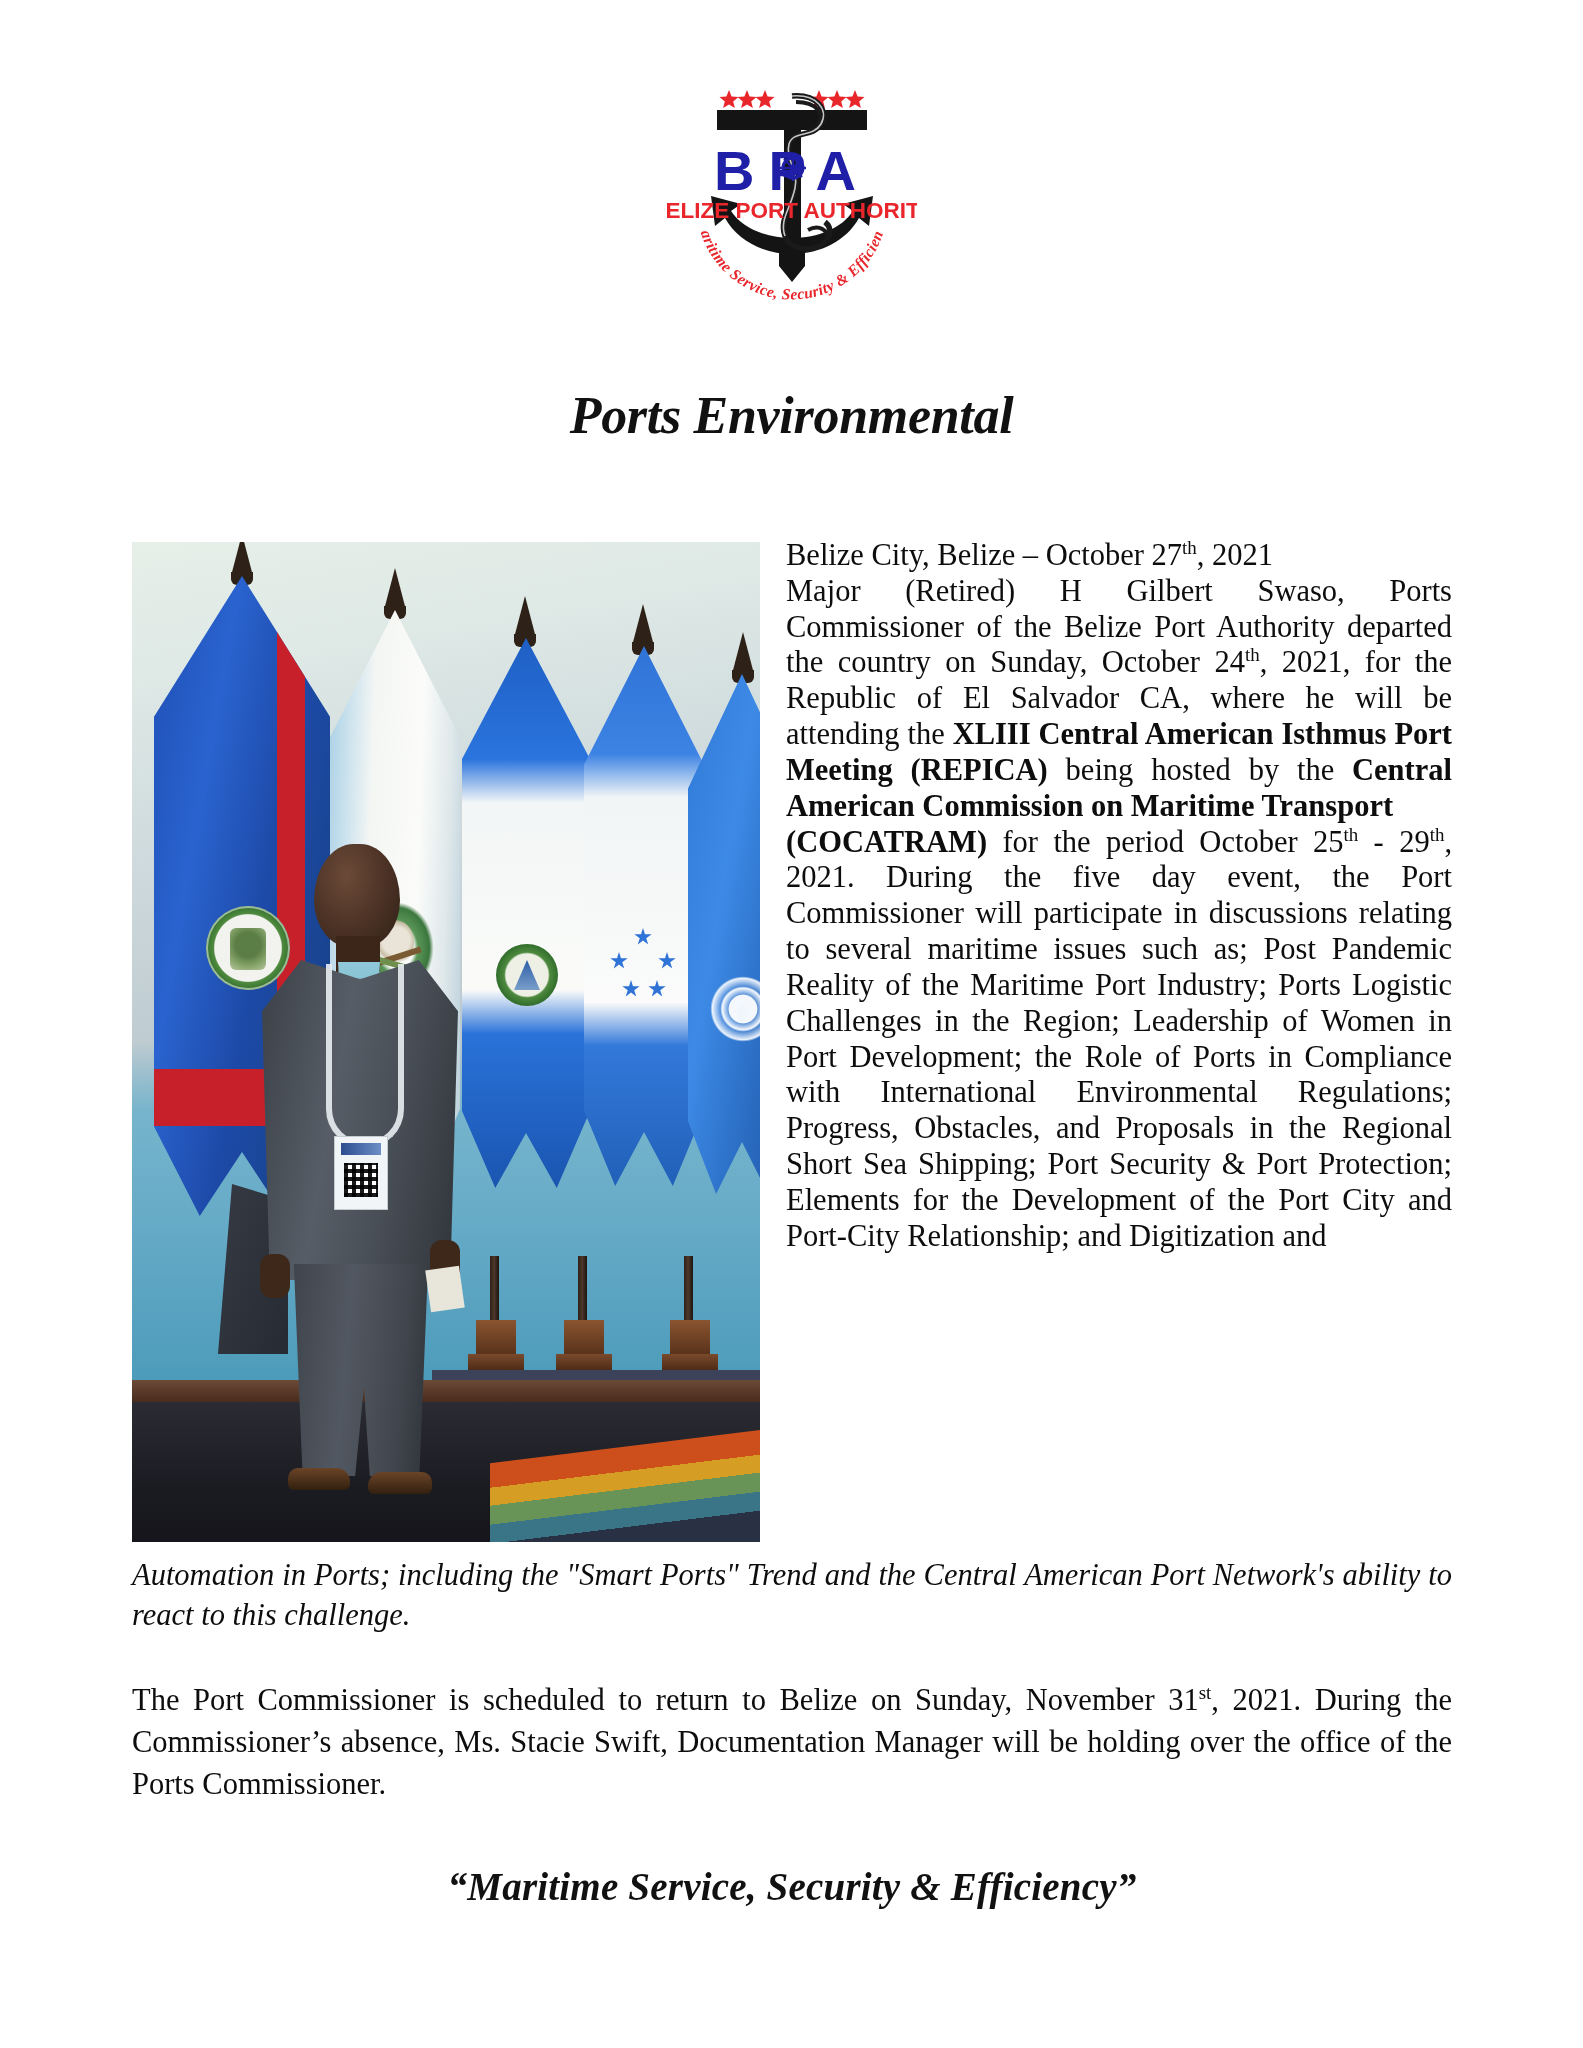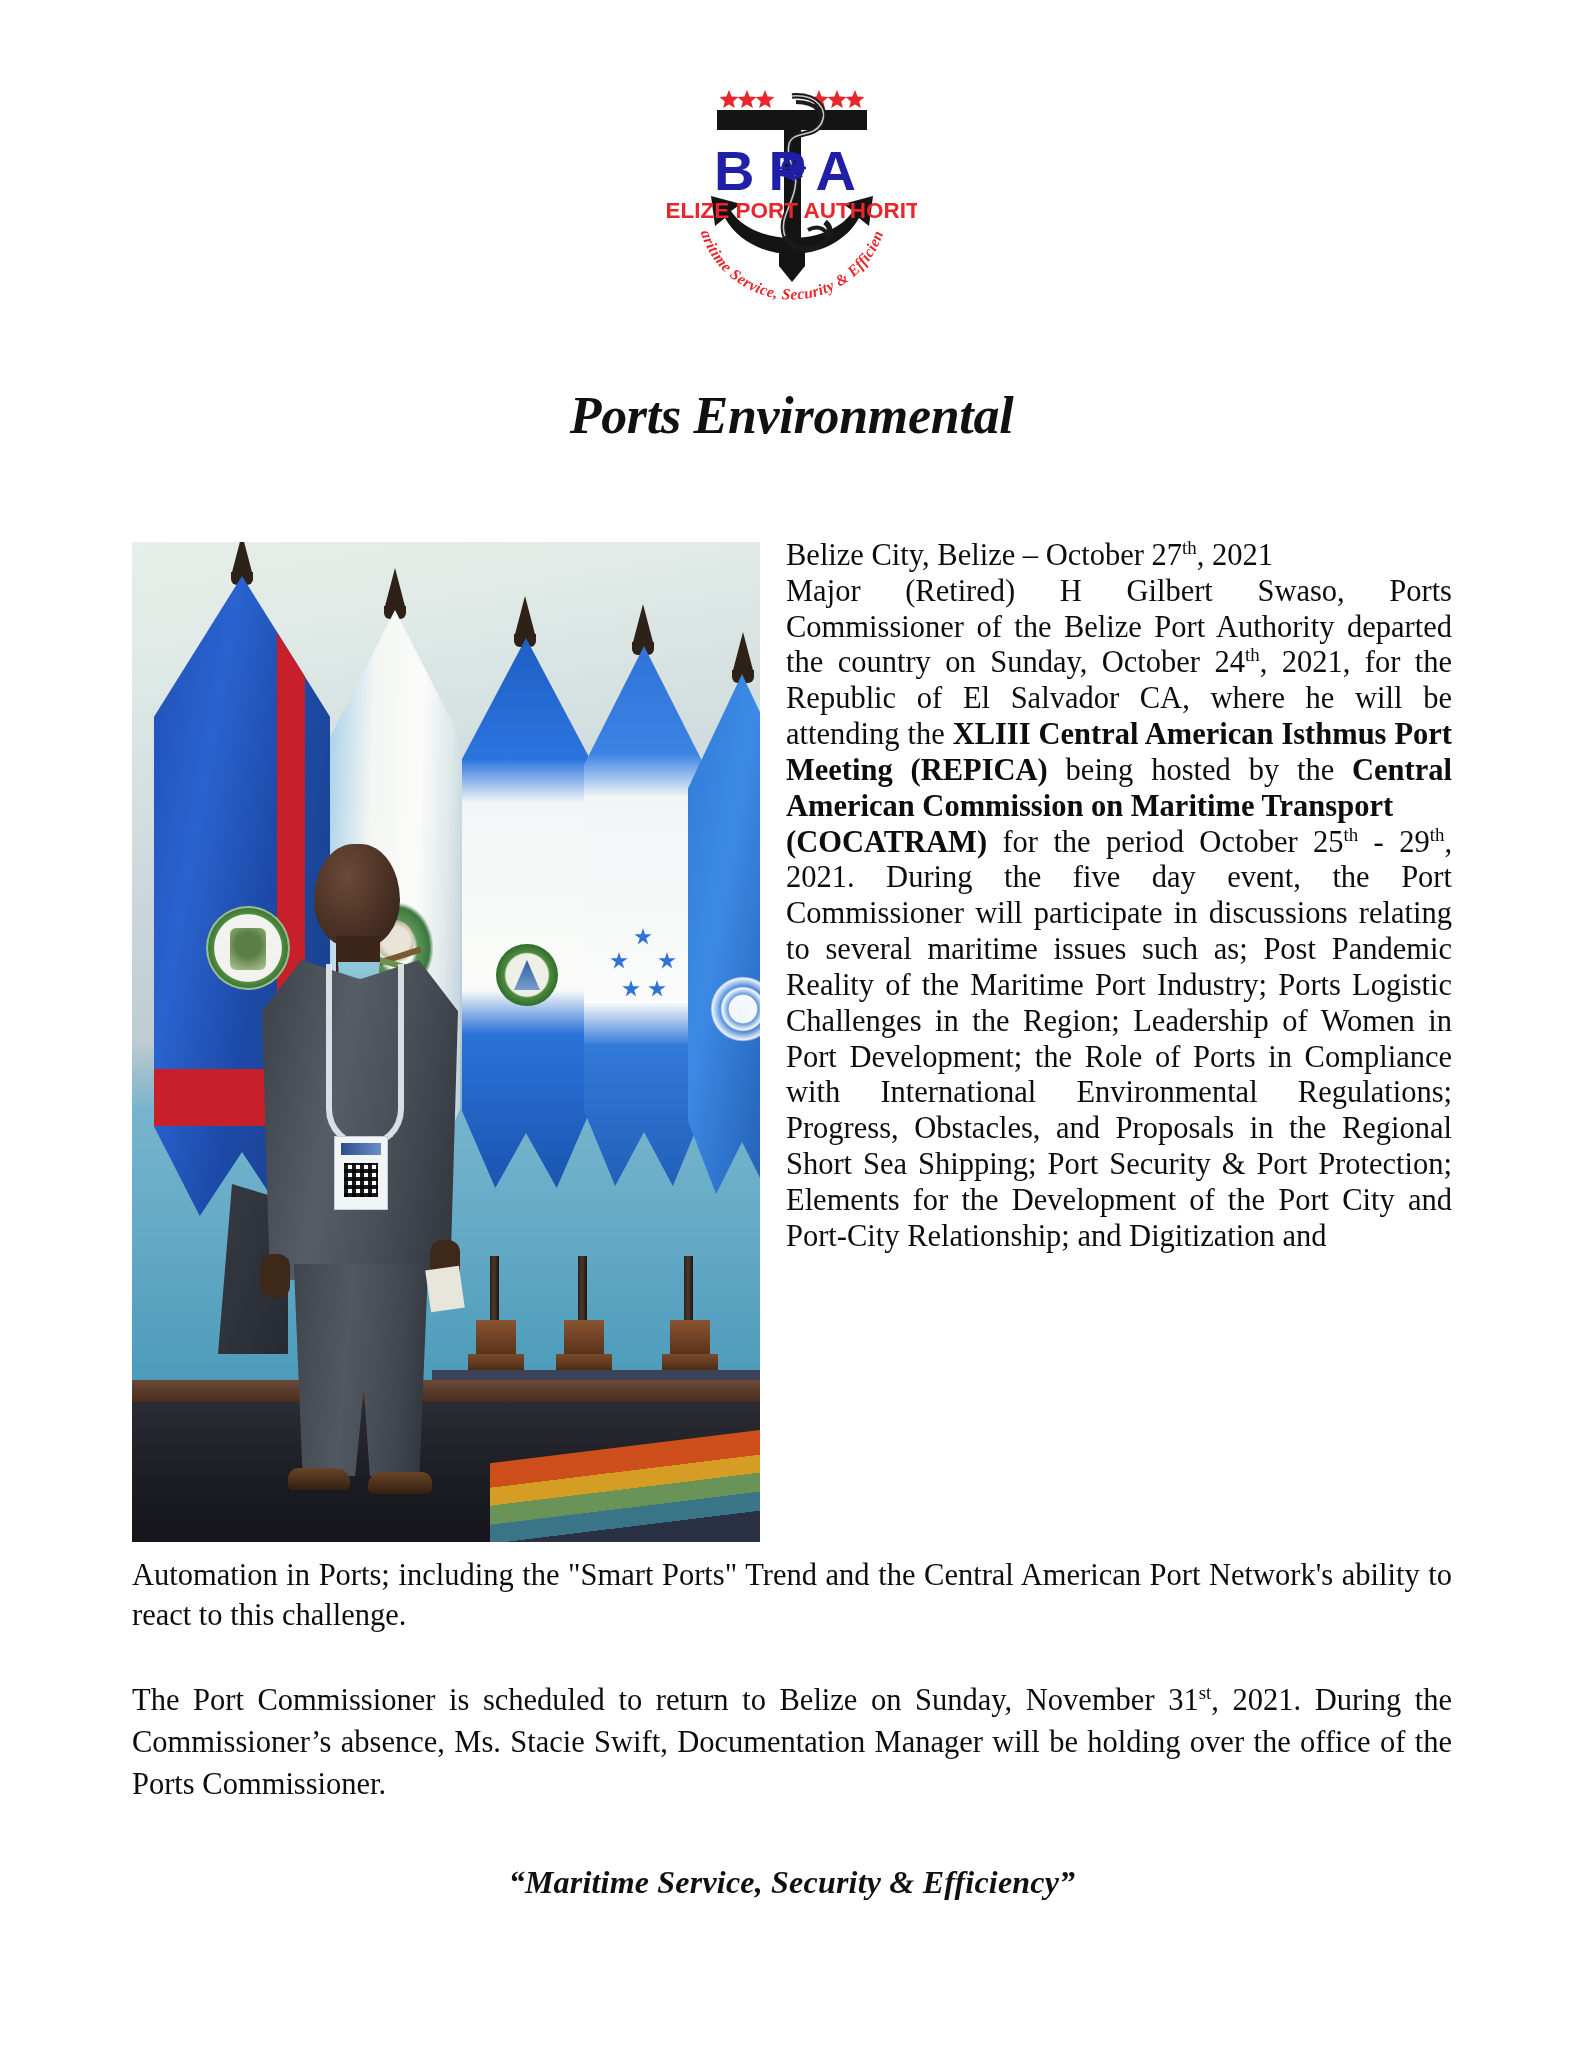--- a/index.html
+++ b/index.html
@@ -96,38 +96,38 @@
   }
 
   .tail {
     clear: both;
     font-size: 30.5px;
     line-height: 1.30;
     text-align: justify;
     color: #0d0d0d;
     padding-top: 6px;
   }
-  .tail p { margin: 0; }
+  .tail p { margin: 0; font-style: italic; }
 
   .second-para {
     clear: both;
     font-size: 30.5px;
     line-height: 1.38;
     text-align: justify;
     color: #0d0d0d;
     margin-top: 44px;
   }
   .second-para p { margin: 0; }
 
   .motto {
     margin-top: 58px;
     text-align: center;
     font-weight: bold;
     font-style: italic;
-    font-size: 32px;
+    font-size: 39px;
     letter-spacing: 0.2px;
     color: #111;
   }
 
   
   .ph { position: absolute; }
   .wall {
     left: 0; top: 0; width: 100%; height: 100%;
     background:
       linear-gradient(170deg, #e6efe8 0%, #dfe9e6 12%, #cdd9dc 30%, #bcc9cf 48%, #aebdc6 62%, #9fb3bd 74%, #b9a79b 88%, #caa893 100%);

